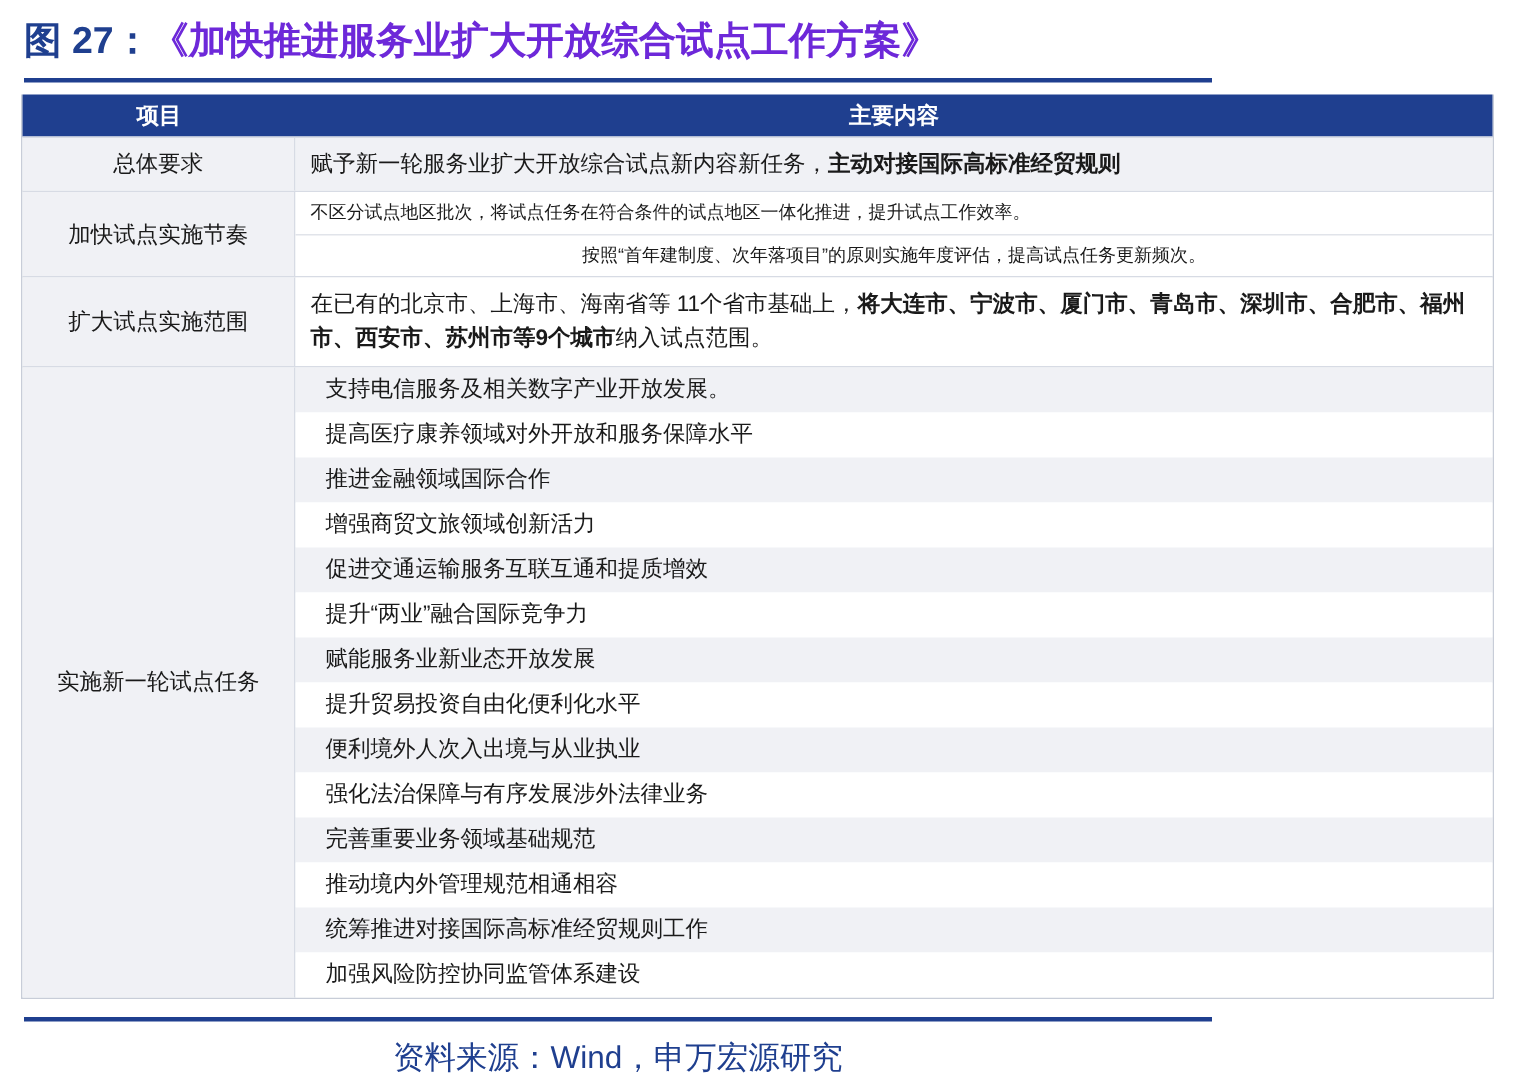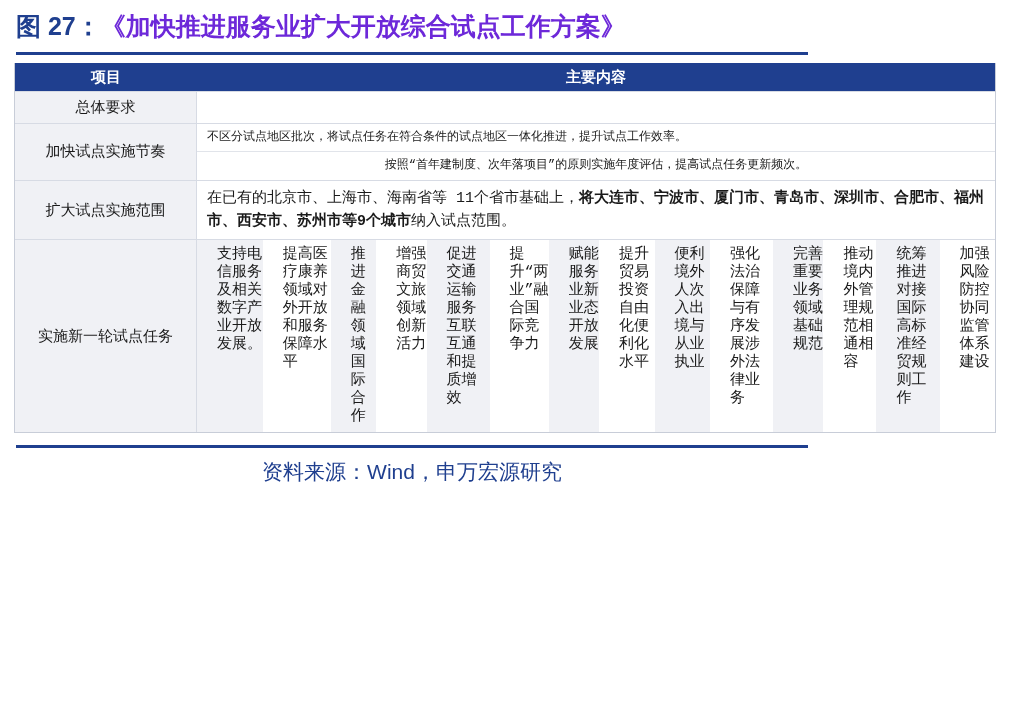--- a/index.html
+++ b/index.html
@@ -44,21 +44,20 @@
     height: 3px;
     background: #1f3f8f;
     margin: 3px 2px 8px 2px;
   }
   
   .table {
     border: 1px solid #c8cdd8;
     border-top: none;
     box-sizing: border-box;
     width: 982px;
-    font-family: Liberation Mono, monospace;
   }
   .thead {
     display: flex;
     background: #1f3f8f;
     color: #ffffff;
     font-weight: bold;
     font-size: 15px;
     height: 28px;
     align-items: center;
   }
@@ -114,21 +113,21 @@
     border-top: 1px solid #e1e4ea;
   }
   .two-line-cell {
     flex: 1;
     padding: 0;
   }
   
   .tasks-wrap {
     flex: 1;
     display: flex;
-    flex-direction: row;
+    flex-direction: column;
   }
   .task-line {
     font-size: 15px;
     padding: 6px 0 6px 20px;
     box-sizing: border-box;
     line-height: 1.2;
   }
   .task-line.white { background: #ffffff; }
   .task-line.grey  { background: #f0f1f5; }
   
@@ -158,20 +157,23 @@
 
   <div class="table">
 
     <div class="thead">
       <div class="th-item">项目</div>
       <div class="th-main">主要内容</div>
     </div>
 
     <div class="row">
       <div class="cell-item">总体要求</div>
+      <div class="cell-main grey">
+        <span>赋予新一轮服务业扩大开放综合试点新内容新任务，</span><b>主动对接国际高标准经贸规则</b>
+      </div>
     </div>
 
     <div class="row">
       <div class="cell-item">加快试点实施节奏</div>
       <div class="two-line-cell">
         <div class="sub-line" style="background:#ffffff;">不区分试点地区批次，将试点任务在符合条件的试点地区一体化推进，提升试点工作效率。</div>
         <div class="sub-line" style="background:#ffffff;text-align:center;">按照“首年建制度、次年落项目”的原则实施年度评估，提高试点任务更新频次。</div>
       </div>
     </div>
 

